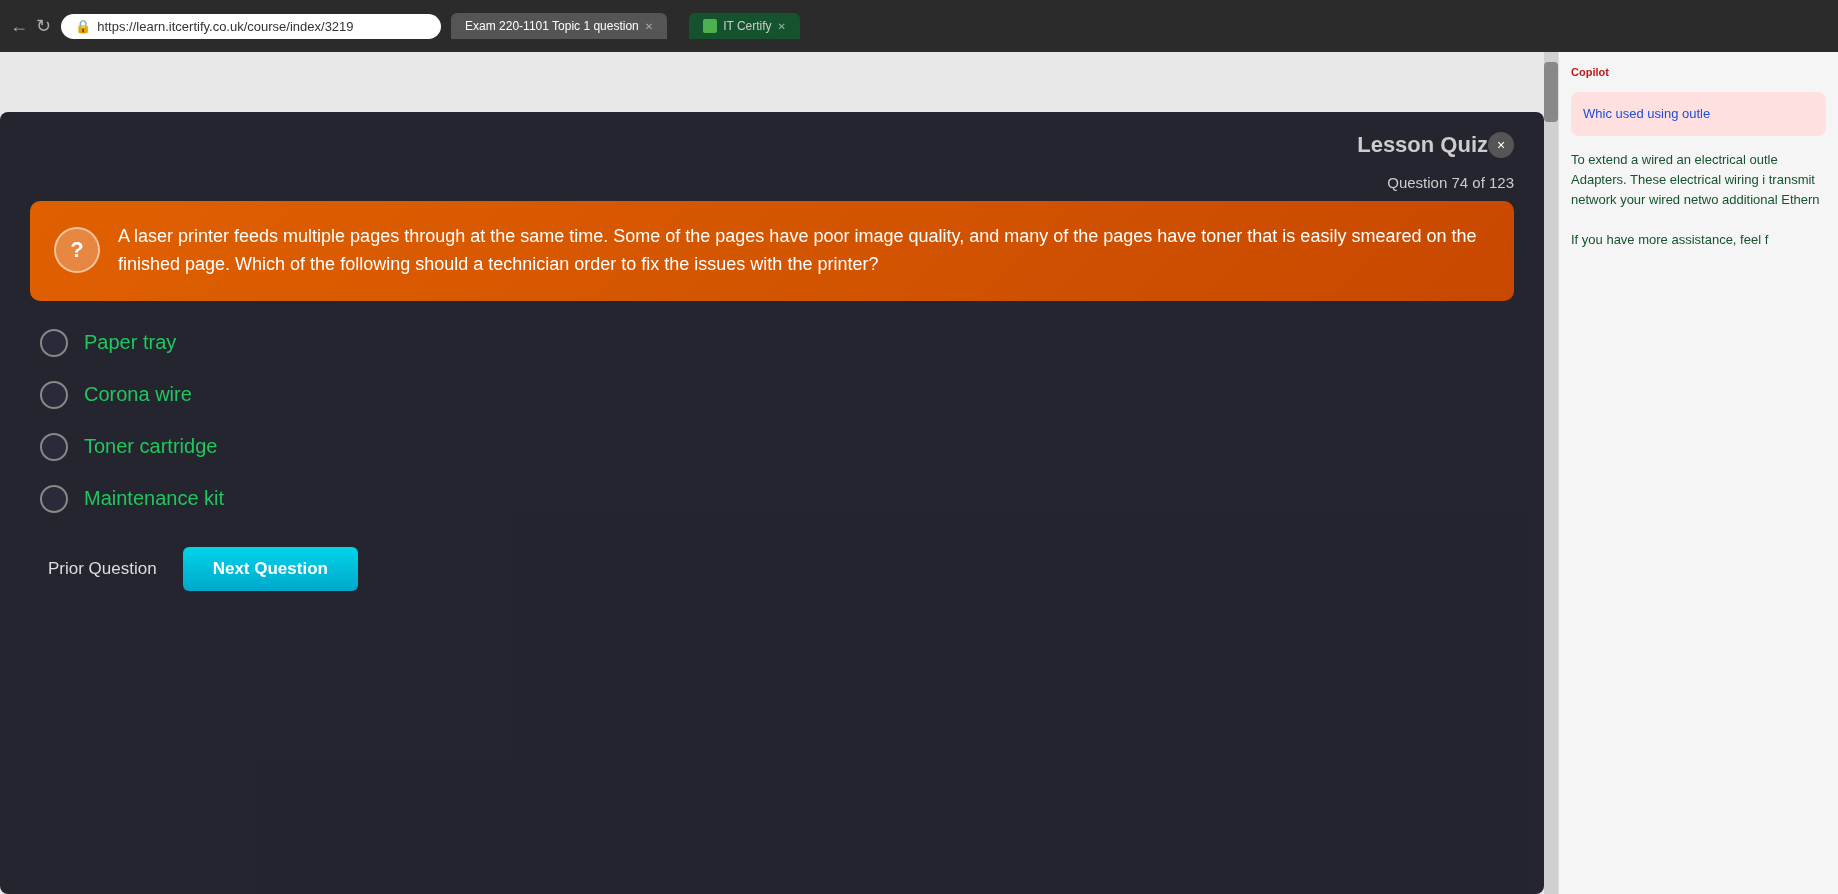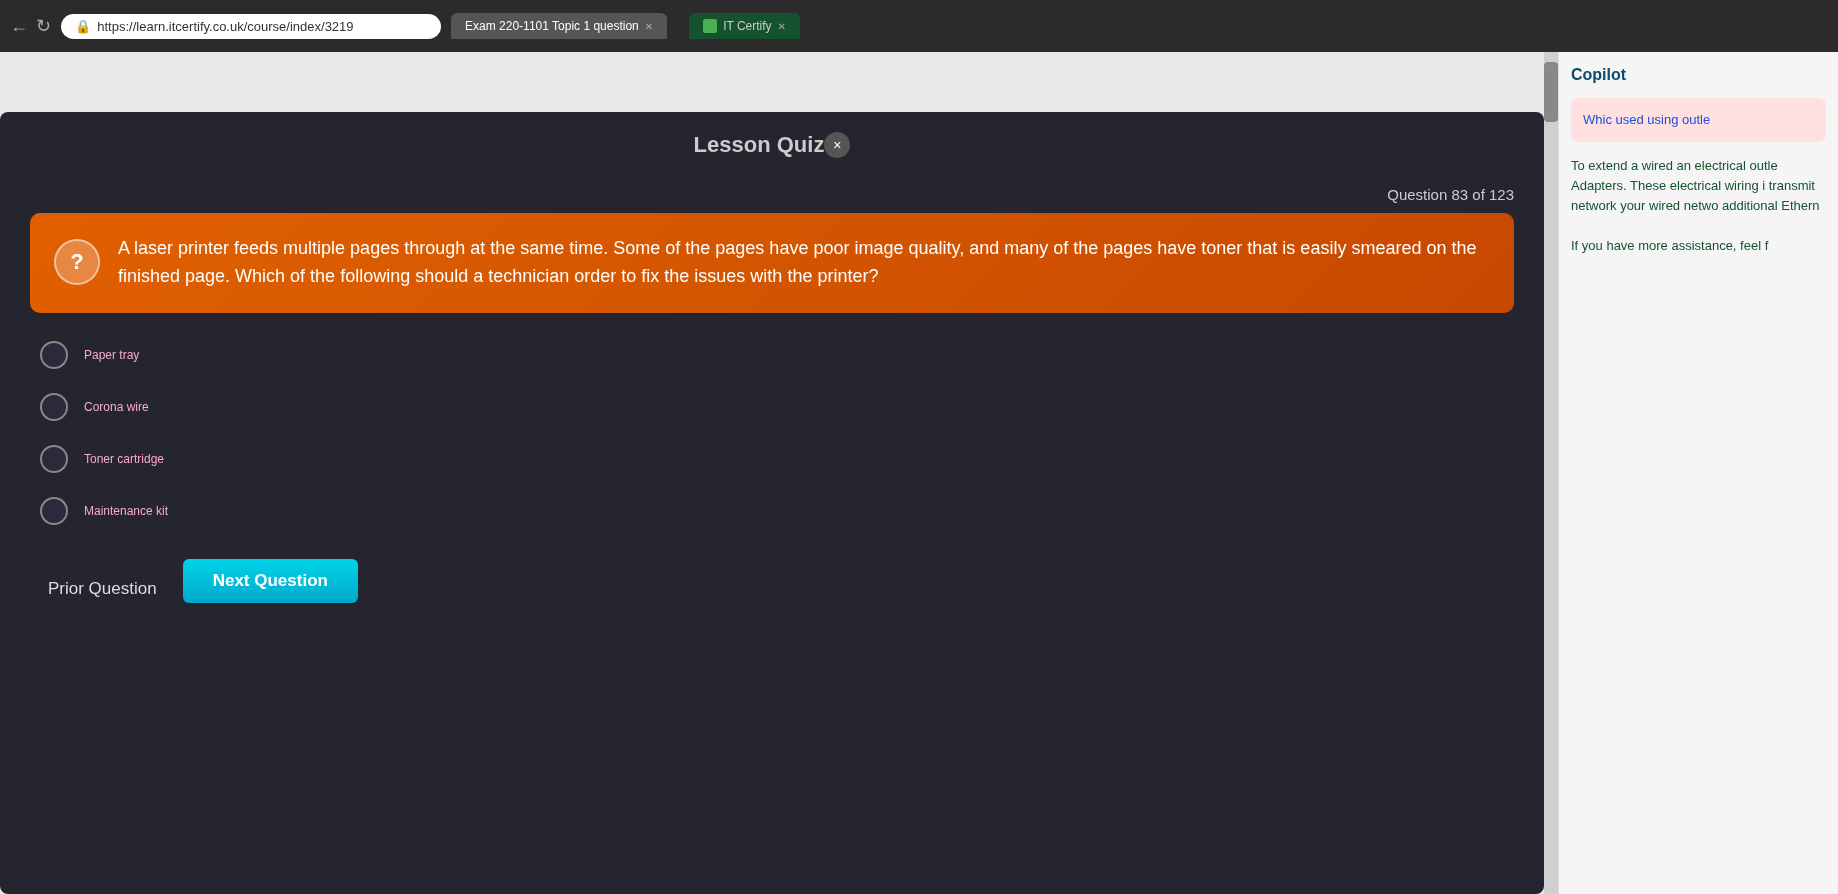--- a/index.html
+++ b/index.html
@@ -141,23 +141,23 @@
       left: 0;
       right: 14px;
       bottom: 0;
       background: rgba(30,30,40,0.97);
       border-radius: 8px;
       padding: 20px 30px;
     }
 
     .modal-header {
       display: flex;
-      justify-content: center;
+      justify-content: flex-end;
       align-items: flex-start;
-      margin-bottom: 28px;
+      margin-bottom: 16px;
     }
 
     .lesson-quiz-title {
       color: #ccc;
       font-size: 22px;
       font-weight: bold;
     }
 
     .close-btn {
       width: 26px;
@@ -235,29 +235,29 @@
       border-radius: 50%;
       border: 2px solid #888;
       background: #2a2a3a;
       flex-shrink: 0;
       display: flex;
       align-items: center;
       justify-content: center;
     }
 
     .option-label {
-      color: #f9a8d4;
-      font-size: 12px;
+      color: #22c55e;
+      font-size: 20px;
       font-weight: 500;
     }
 
     
     .nav-buttons {
       display: flex;
-      align-items: flex-end;
+      align-items: center;
       gap: 18px;
       padding: 0 10px;
     }
 
     .btn-prior {
       background: transparent;
       border: none;
       color: #ddd;
       font-size: 17px;
       cursor: pointer;
@@ -279,23 +279,23 @@
     .copilot-sidebar {
       width: 280px;
       background: #f5f5f5;
       border-left: 1px solid #ddd;
       padding: 14px 12px;
       overflow: hidden;
       position: relative;
     }
 
     .copilot-header {
-      font-size: 16px;
-      font-weight: bold;
-      color: #0c4a6e;
+      font-size: 11px;
+      font-weight: bold;
+      color: #b91c1c;
       margin-bottom: 14px;
     }
 
     .copilot-card {
       background: #ffe0e0;
       border-radius: 8px;
       padding: 12px;
       font-size: 13px;
       color: #1d4ed8;
       margin-bottom: 14px;
@@ -342,21 +342,21 @@
       <div class="scrollbar-thumb"></div>
     </div>
 
     <div class="modal-backdrop">
 
       <div class="modal-header">
         <span class="lesson-quiz-title">Lesson Quiz</span>
         <button class="close-btn">×</button>
       </div>
 
-      <div class="question-counter">Question 83 of 123</div>
+      <div class="question-counter">Question 74 of 123</div>
 
       <div class="question-box">
         <div class="question-icon">?</div>
         <p class="question-text">A laser printer feeds multiple pages through at the same time. Some of the pages have poor image quality, and many of the pages have toner that is easily smeared on the finished page. Which of the following should a technician order to fix the issues with the printer?</p>
       </div>
 
       <ul class="options-list">
         <li class="option-item">
           <div class="radio-circle"></div>
           <span class="option-label">Paper tray</span>

